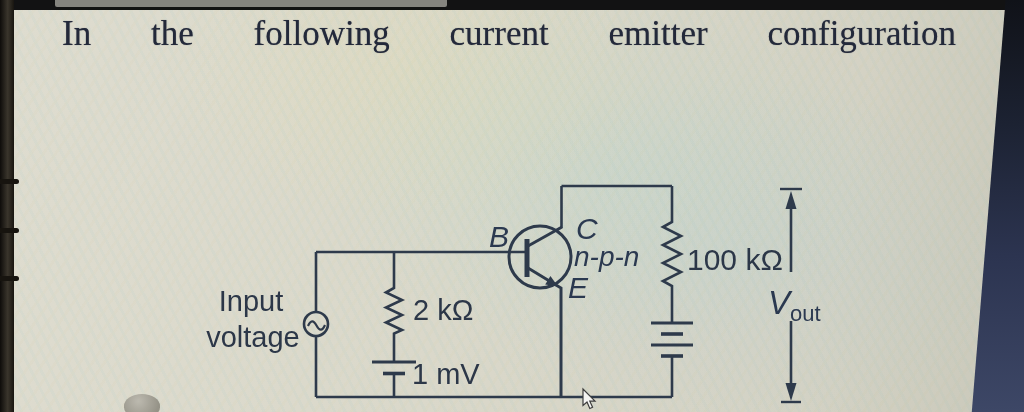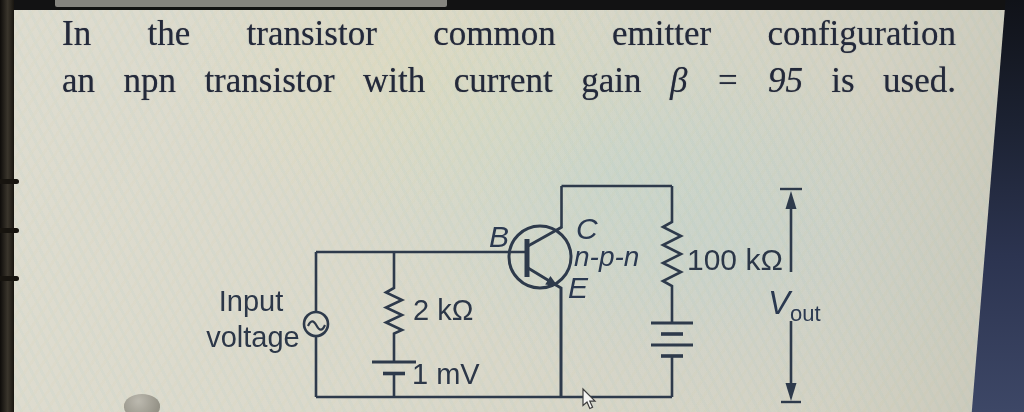--- a/index.html
+++ b/index.html
@@ -54,22 +54,21 @@
   .vsub{font-size:22px;font-style:normal;}
 </style>
 </head>
 <body>
 
 <div class="stage">
   <div class="paper"></div>
   <div class="moire"></div>
 
   <div class="question">
-    <div class="qline just">In the transistor common emitter configuration</div>
-    <div class="qline just"><span>an npn transistor with current gain</span> <span class="beta">β = 95</span> <span>is used.</span></div>
+    <div class="qline just">In the following current emitter configuration</div>
   </div>
 
   <svg class="fig" viewBox="0 0 1024 412">
 
     <path class="wire" d="M316,252 H525"></path>
     <path class="wire" d="M316,252 V312"></path>
     <circle class="wire" cx="316" cy="324" r="12"></circle>
     <path class="wire" d="M308,326 q4,-9 8.5,-0.5 t8.5,-0.5" style="stroke-width:2.2"></path>
     <path class="wire" d="M316,336 V397"></path>
     <path class="wire" d="M316,397 H672"></path>

